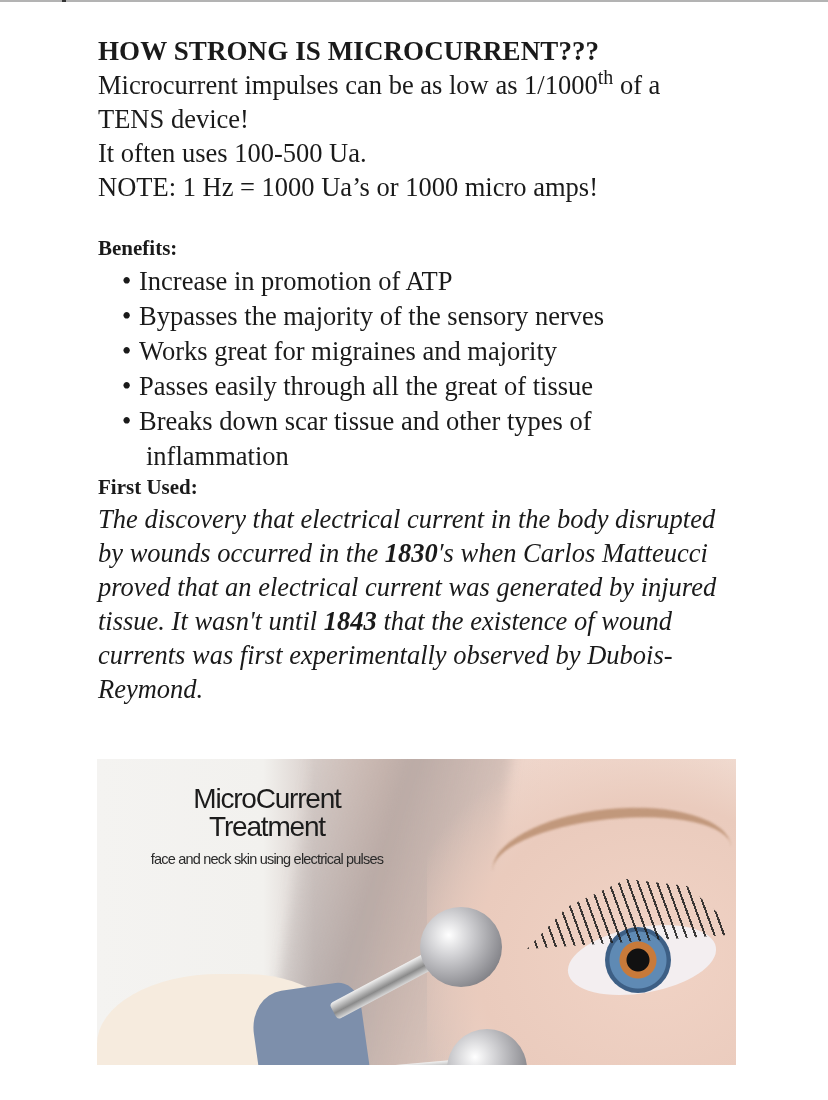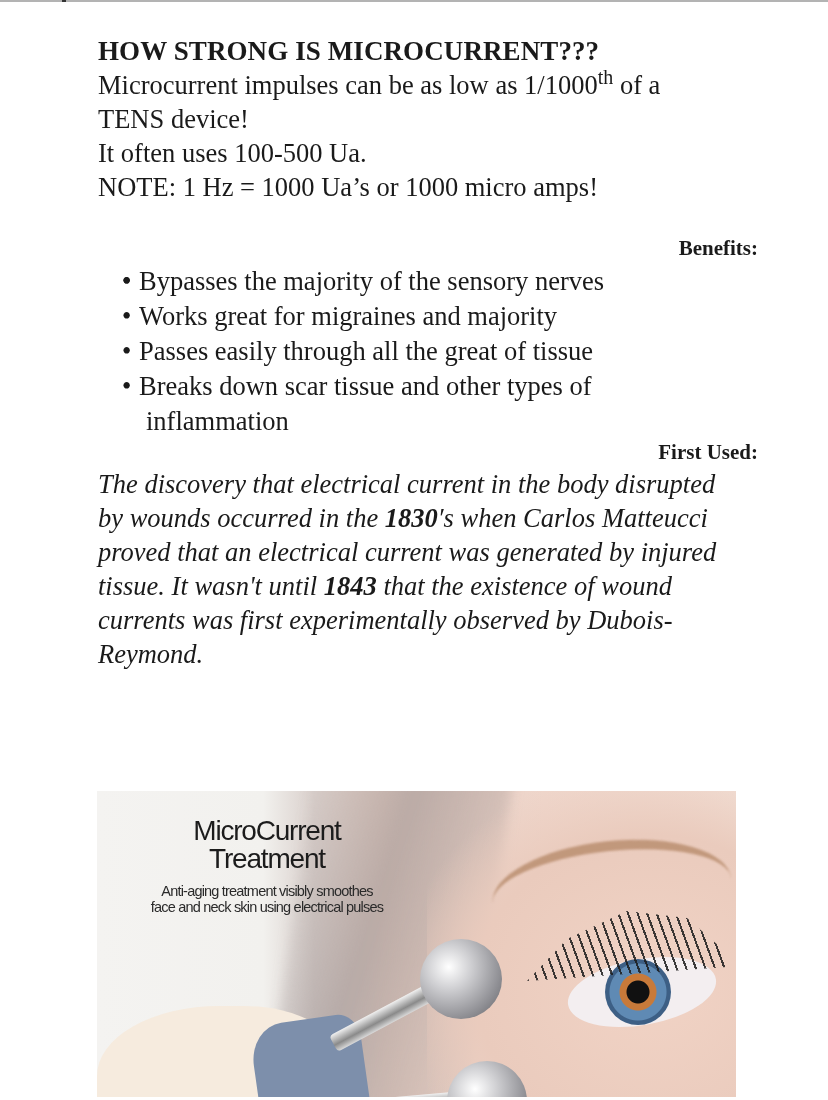--- a/index.html
+++ b/index.html
@@ -6,34 +6,33 @@
     body {
       width: 828px; height: 1100px; background: #ffffff; position: relative; overflow: hidden;
       font-family: "Liberation Serif", "DejaVu Serif", serif; color: #1a1a1a;
     }
     .topline { position: absolute; left: 0; top: 0; width: 828px; height: 2px; background: #b3b3b3; }
     .topmark { position: absolute; left: 62px; top: 0; width: 4px; height: 2px; background: #333; }
     .content { position: absolute; left: 98px; top: 34px; width: 660px; }
     .title { font-weight: bold; font-size: 27px; line-height: 34px; margin: 0; letter-spacing: 0.1px; }
     .line { font-size: 26.5px; line-height: 34px; margin: 0; }
     sup { font-size: 20px; line-height: 0; vertical-align: 10px; }
-    .label { font-weight: bold; font-size: 21px; line-height: 26px; margin: 0; text-align: right; }
+    .label { font-weight: bold; font-size: 21px; line-height: 26px; margin: 0; }
     .benefits-label { margin-top: 31px; }
     ul.benefits { list-style: none; margin: 3px 0 0 0; padding: 0 0 0 24px; }
     ul.benefits li { font-size: 26.5px; line-height: 35px; position: relative; padding-left: 17px; }
     ul.benefits li .bullet { position: absolute; left: 0; top: 0; }
     ul.benefits li .cont { display: block; padding-left: 7px; }
     .first-used-label { }
     .para { font-size: 26.5px; line-height: 34px; margin: 2px 0 0 0; width: 640px; font-style: italic; }
     .para b { font-weight: bold; }
 
     .photo {
       position: absolute; left: 97px; top: 759px; width: 639px; height: 306px; overflow: hidden;
       background: linear-gradient(90deg, #f4f3f1 0%, #f2f1ee 26%, #d9cfcb 34%, #e6cfc4 45%, #efd6cb 70%, #f1ddd3 100%);
-      margin-top: 32px;
     }
     .hair { position: absolute; left: 190px; top: -40px; width: 200px; height: 420px;
       background: linear-gradient(100deg, rgba(160,150,150,0) 0%, rgba(150,140,140,0.55) 40%, rgba(215,190,180,0.2) 100%);
       transform: rotate(8deg); filter: blur(6px); }
     .skin { position: absolute; left: 330px; top: 0; width: 320px; height: 330px;
       background: radial-gradient(ellipse at 70% 60%, #f1d3c5 0%, #eacbbd 55%, rgba(234,203,189,0) 80%); }
     .brow { position: absolute; left: 395px; top: 50px; width: 240px; height: 90px;
       border-top: 10px solid #b48766; border-radius: 60% 60% 0 0; transform: rotate(-6deg); opacity: 0.75; filter: blur(1px); }
     .eye-white { position: absolute; left: 470px; top: 168px; width: 150px; height: 66px;
       background: #f3eef0; border-radius: 50%; transform: rotate(-10deg); }
@@ -70,21 +69,21 @@
 <div class="content">
   <h1 class="title">HOW STRONG IS MICROCURRENT???</h1>
 
   <p class="line"><span>Microcurrent impulses can be as low as 1/1000</span><sup>th</sup><span> of a</span></p>
   <p class="line">TENS device!</p>
   <p class="line">It often uses 100-500 Ua.</p>
   <p class="line">NOTE: 1 Hz = 1000 Ua’s or 1000 micro amps!</p>
 
   <p class="label benefits-label">Benefits:</p>
   <ul class="benefits">
-    <li><span class="bullet">•</span></li>
+    <li><span class="bullet">•</span><span>Increase in promotion of ATP</span></li>
     <li><span class="bullet">•</span><span>Bypasses the majority of the sensory nerves</span></li>
     <li><span class="bullet">•</span><span>Works great for migraines and majority</span></li>
     <li><span class="bullet">•</span><span>Passes easily through all the great of tissue</span></li>
     <li><span class="bullet">•</span><span>Breaks down scar tissue and other types of</span><span class="cont">inflammation</span></li>
   </ul>
 
   <p class="label first-used-label">First Used:</p>
   <p class="para"><span>The discovery that electrical current in the body disrupted by wounds occurred in the </span><b>1830</b><span>′s when Carlos Matteucci proved that an electrical current was generated by injured tissue. It wasn't until </span><b>1843</b><span> that the existence of wound currents was first experimentally observed by Dubois-Reymond.</span></p>
 </div>
 
@@ -101,17 +100,16 @@
   <div class="rod rod2"></div>
   <div class="ball ball1"></div>
   <div class="ball ball2"></div>
 
   <div class="promo">
     <div class="promo-title">
       <span>MicroCurrent</span>
       <span>Treatment</span>
     </div>
     <div class="promo-sub">
-      <span>Anti-aging treatment visibly smoothes</span>
       <span>face and neck skin using electrical pulses</span>
     </div>
   </div>
 </div>
 
 </body></html>

